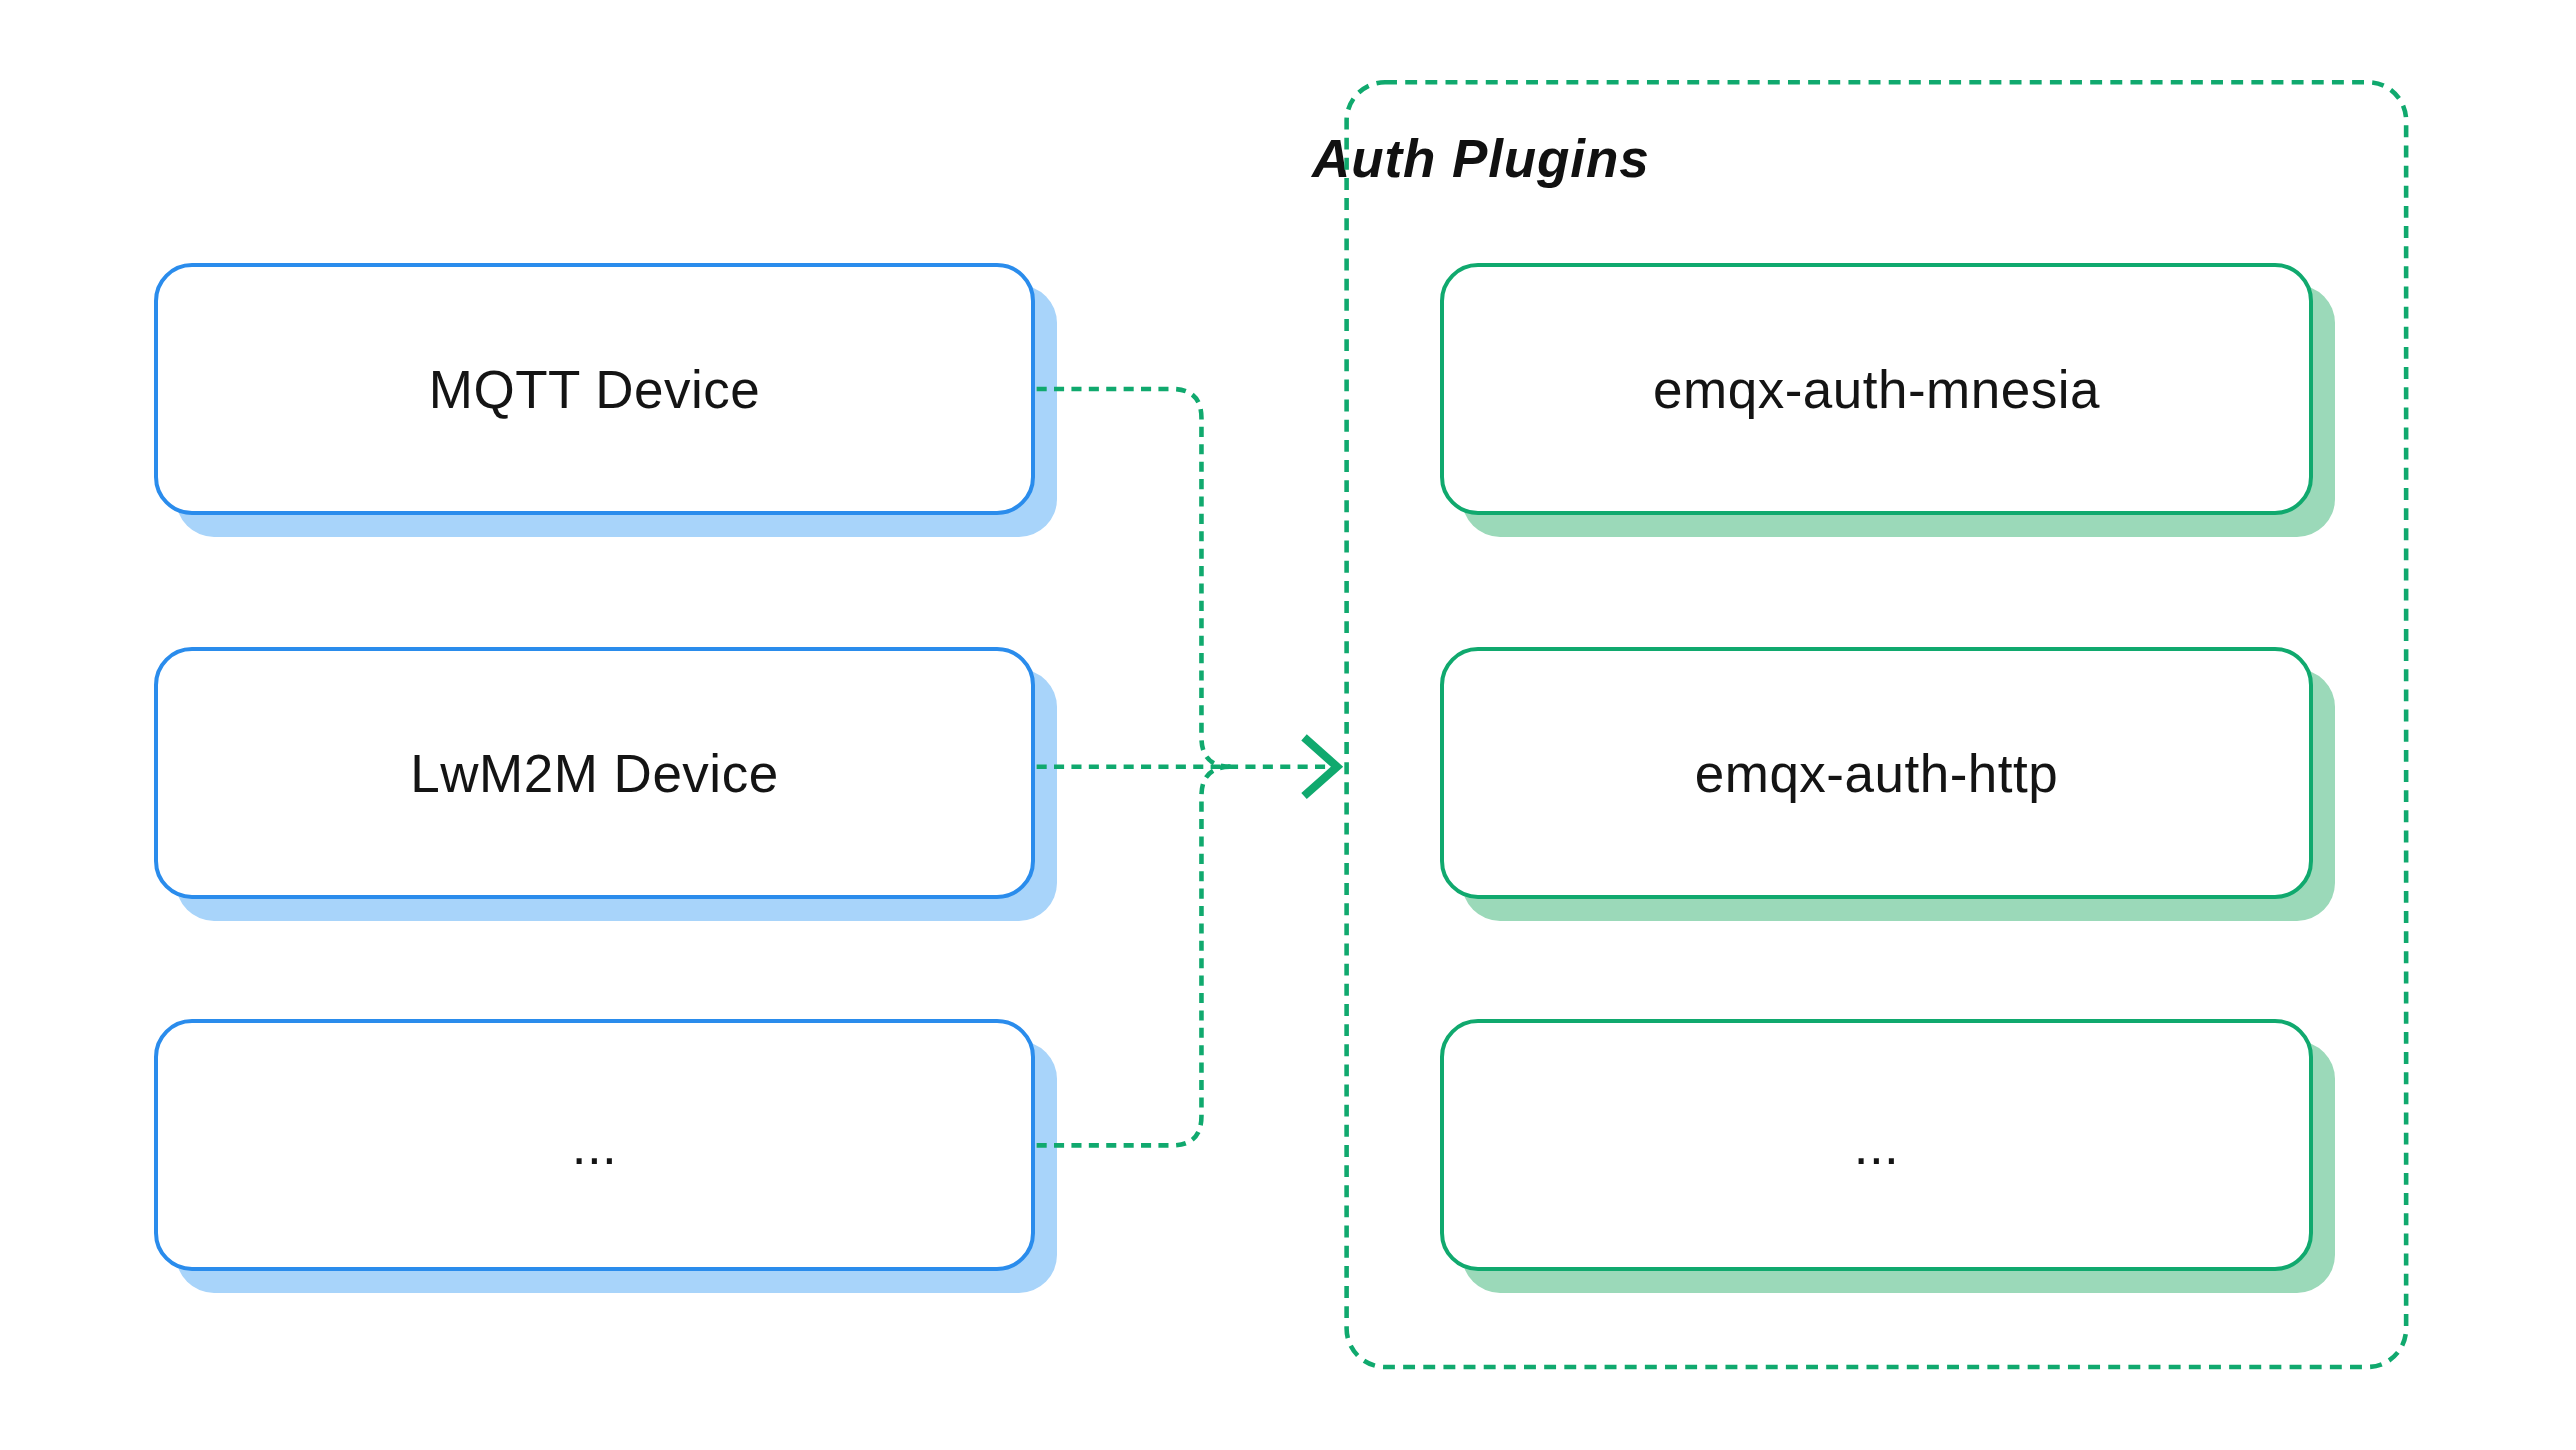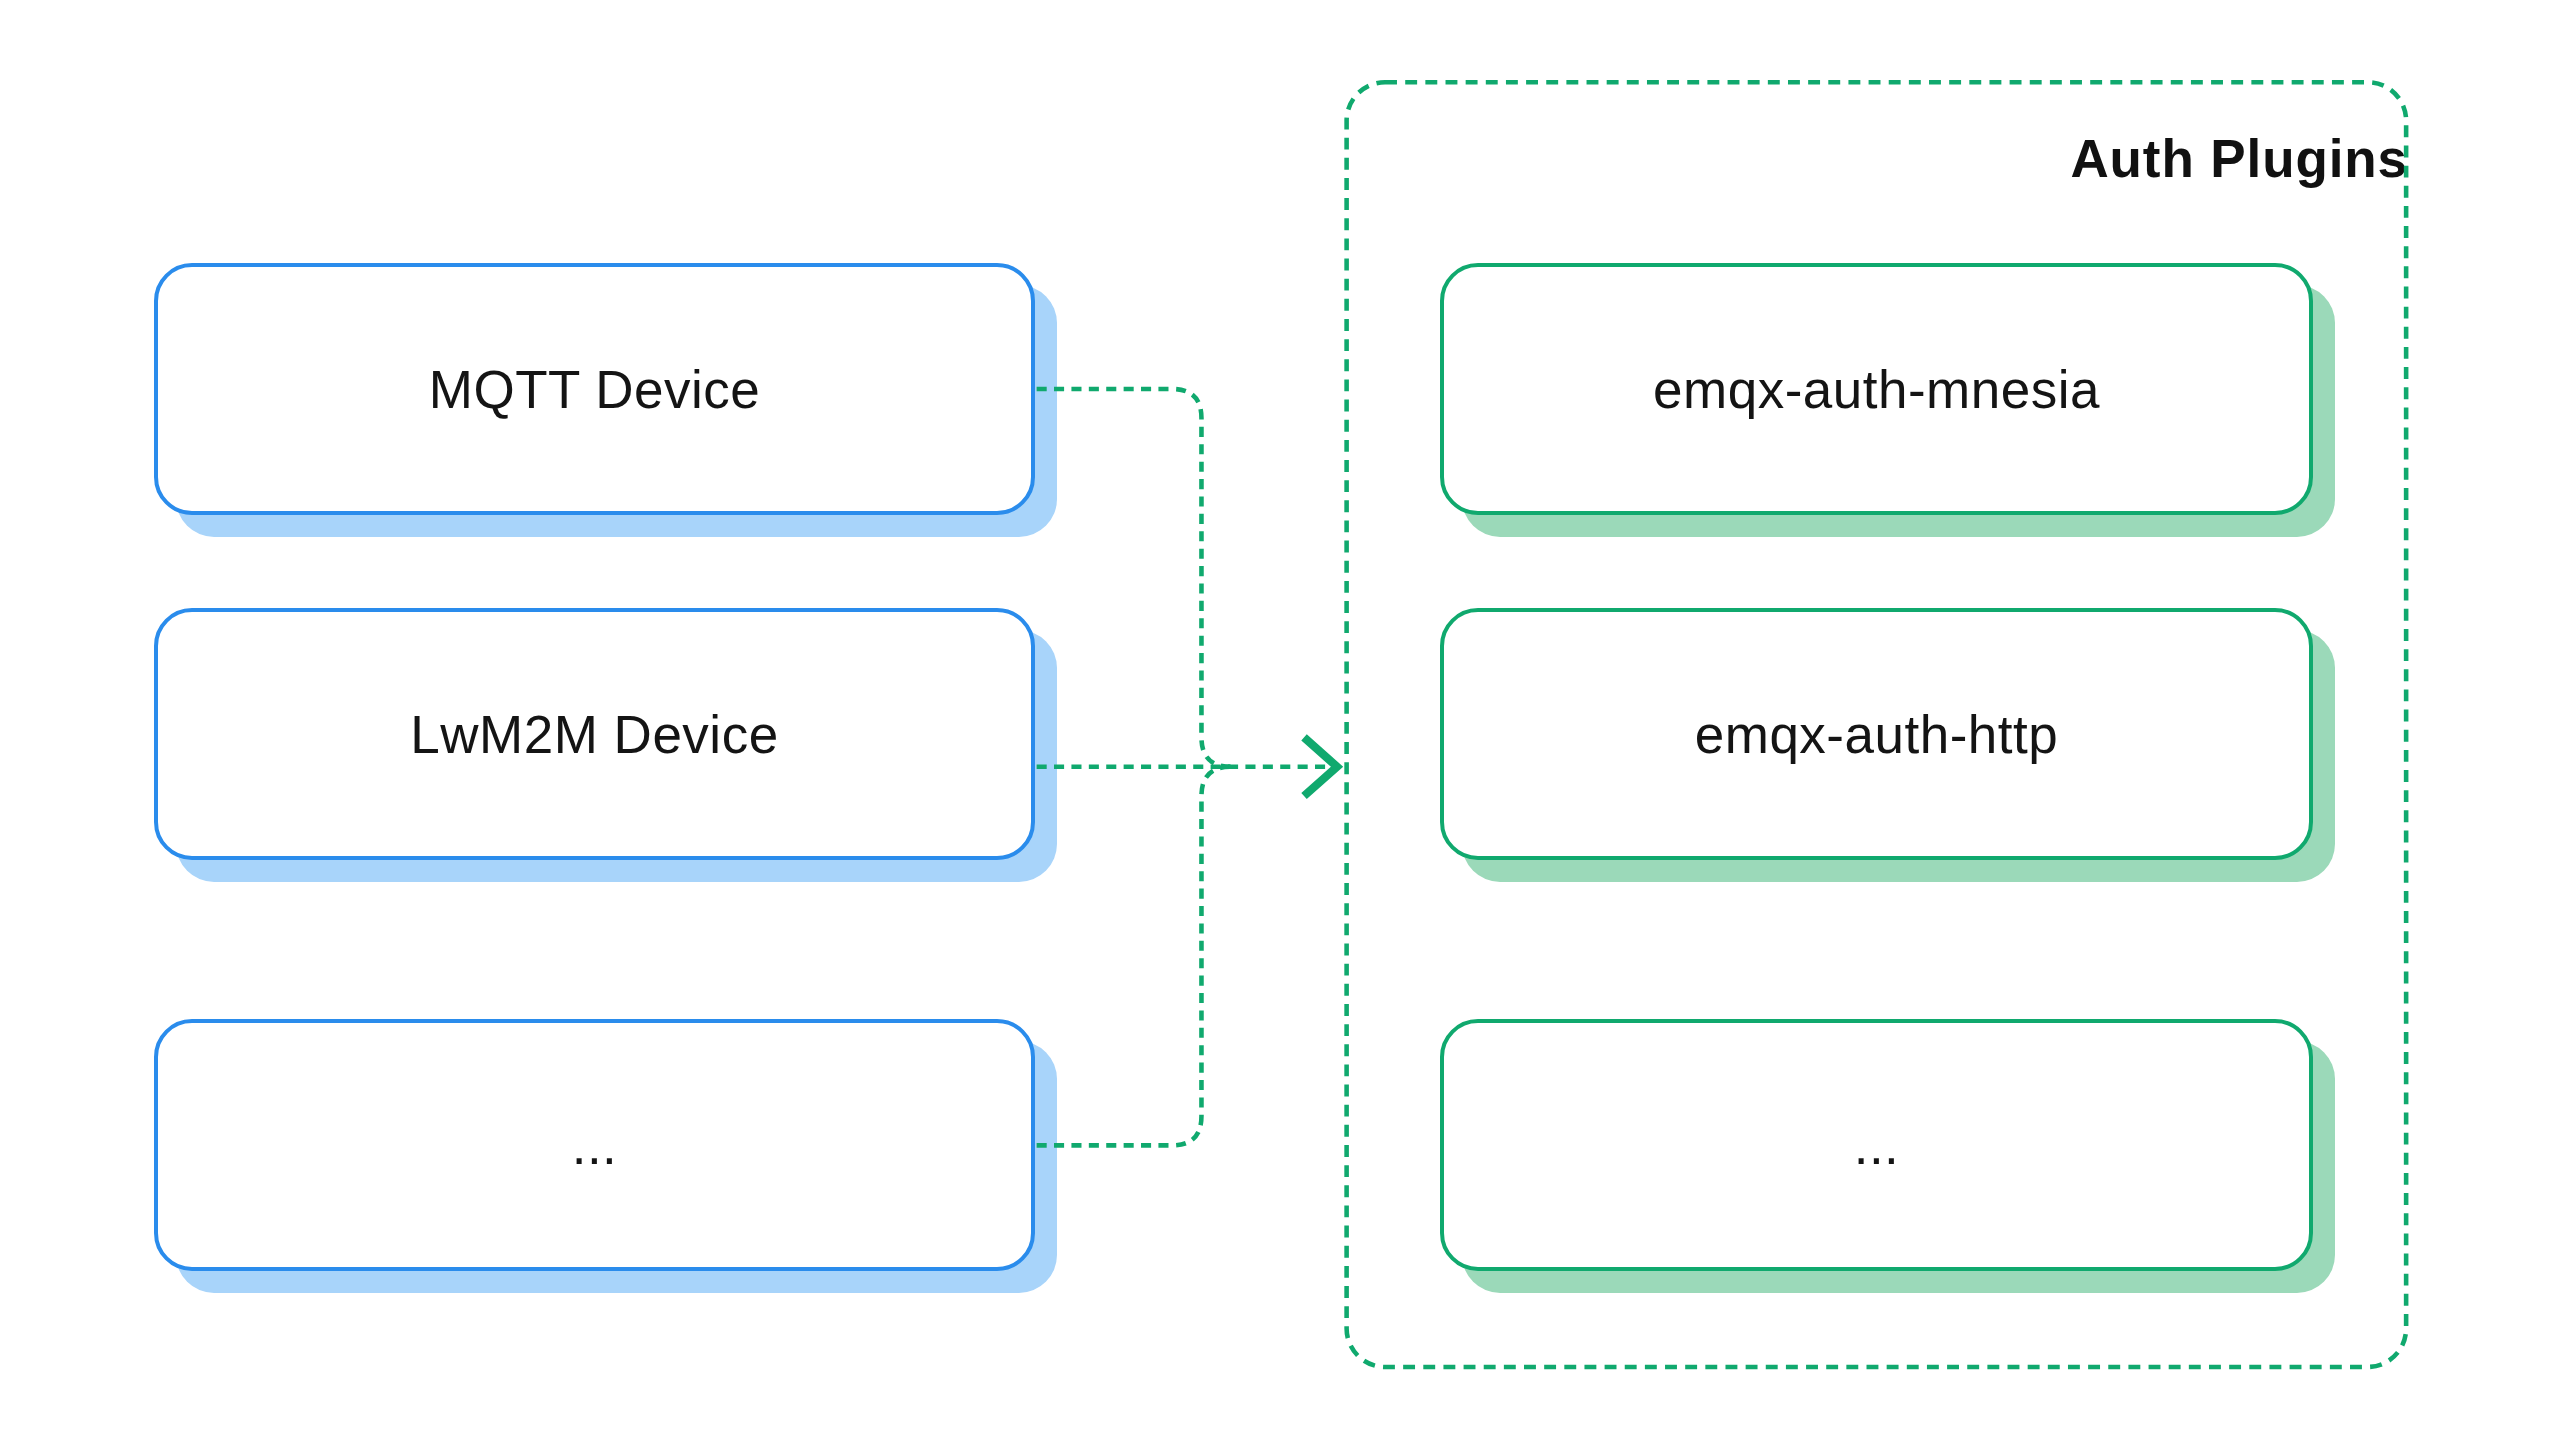--- a/index.html
+++ b/index.html
@@ -36,33 +36,34 @@
     box-shadow: 22px 22px 0 0 #A8D4FA;
   }
   .plugin-box {
     left: 1440px;
     width: 873px;
     height: 252px;
     border: 4.6px solid #10A96E;
     box-shadow: 22px 22px 0 0 #9BD9B9;
   }
   .row-1 { top: 263px; }
-  .row-2 { top: 608px; }
+  .row-2 { top: 647px; }
   .row-3 { top: 1019px; }
   #auth-panel-title {
     position: absolute;
-    left: 1344px;
+    left: 1312px;
     top: 128px;
     width: 1064px;
-    text-align: right;
+    text-align: left;
     font-size: 53px;
     font-weight: 700;
     letter-spacing: 0.9px;
     color: #111111;
     z-index: 2;
+    font-style: italic;
   }
   #connector-layer {
     position: absolute;
     left: 0;
     top: 0;
     width: 2576px;
     height: 1451px;
     z-index: 3;
     pointer-events: none;
   }

